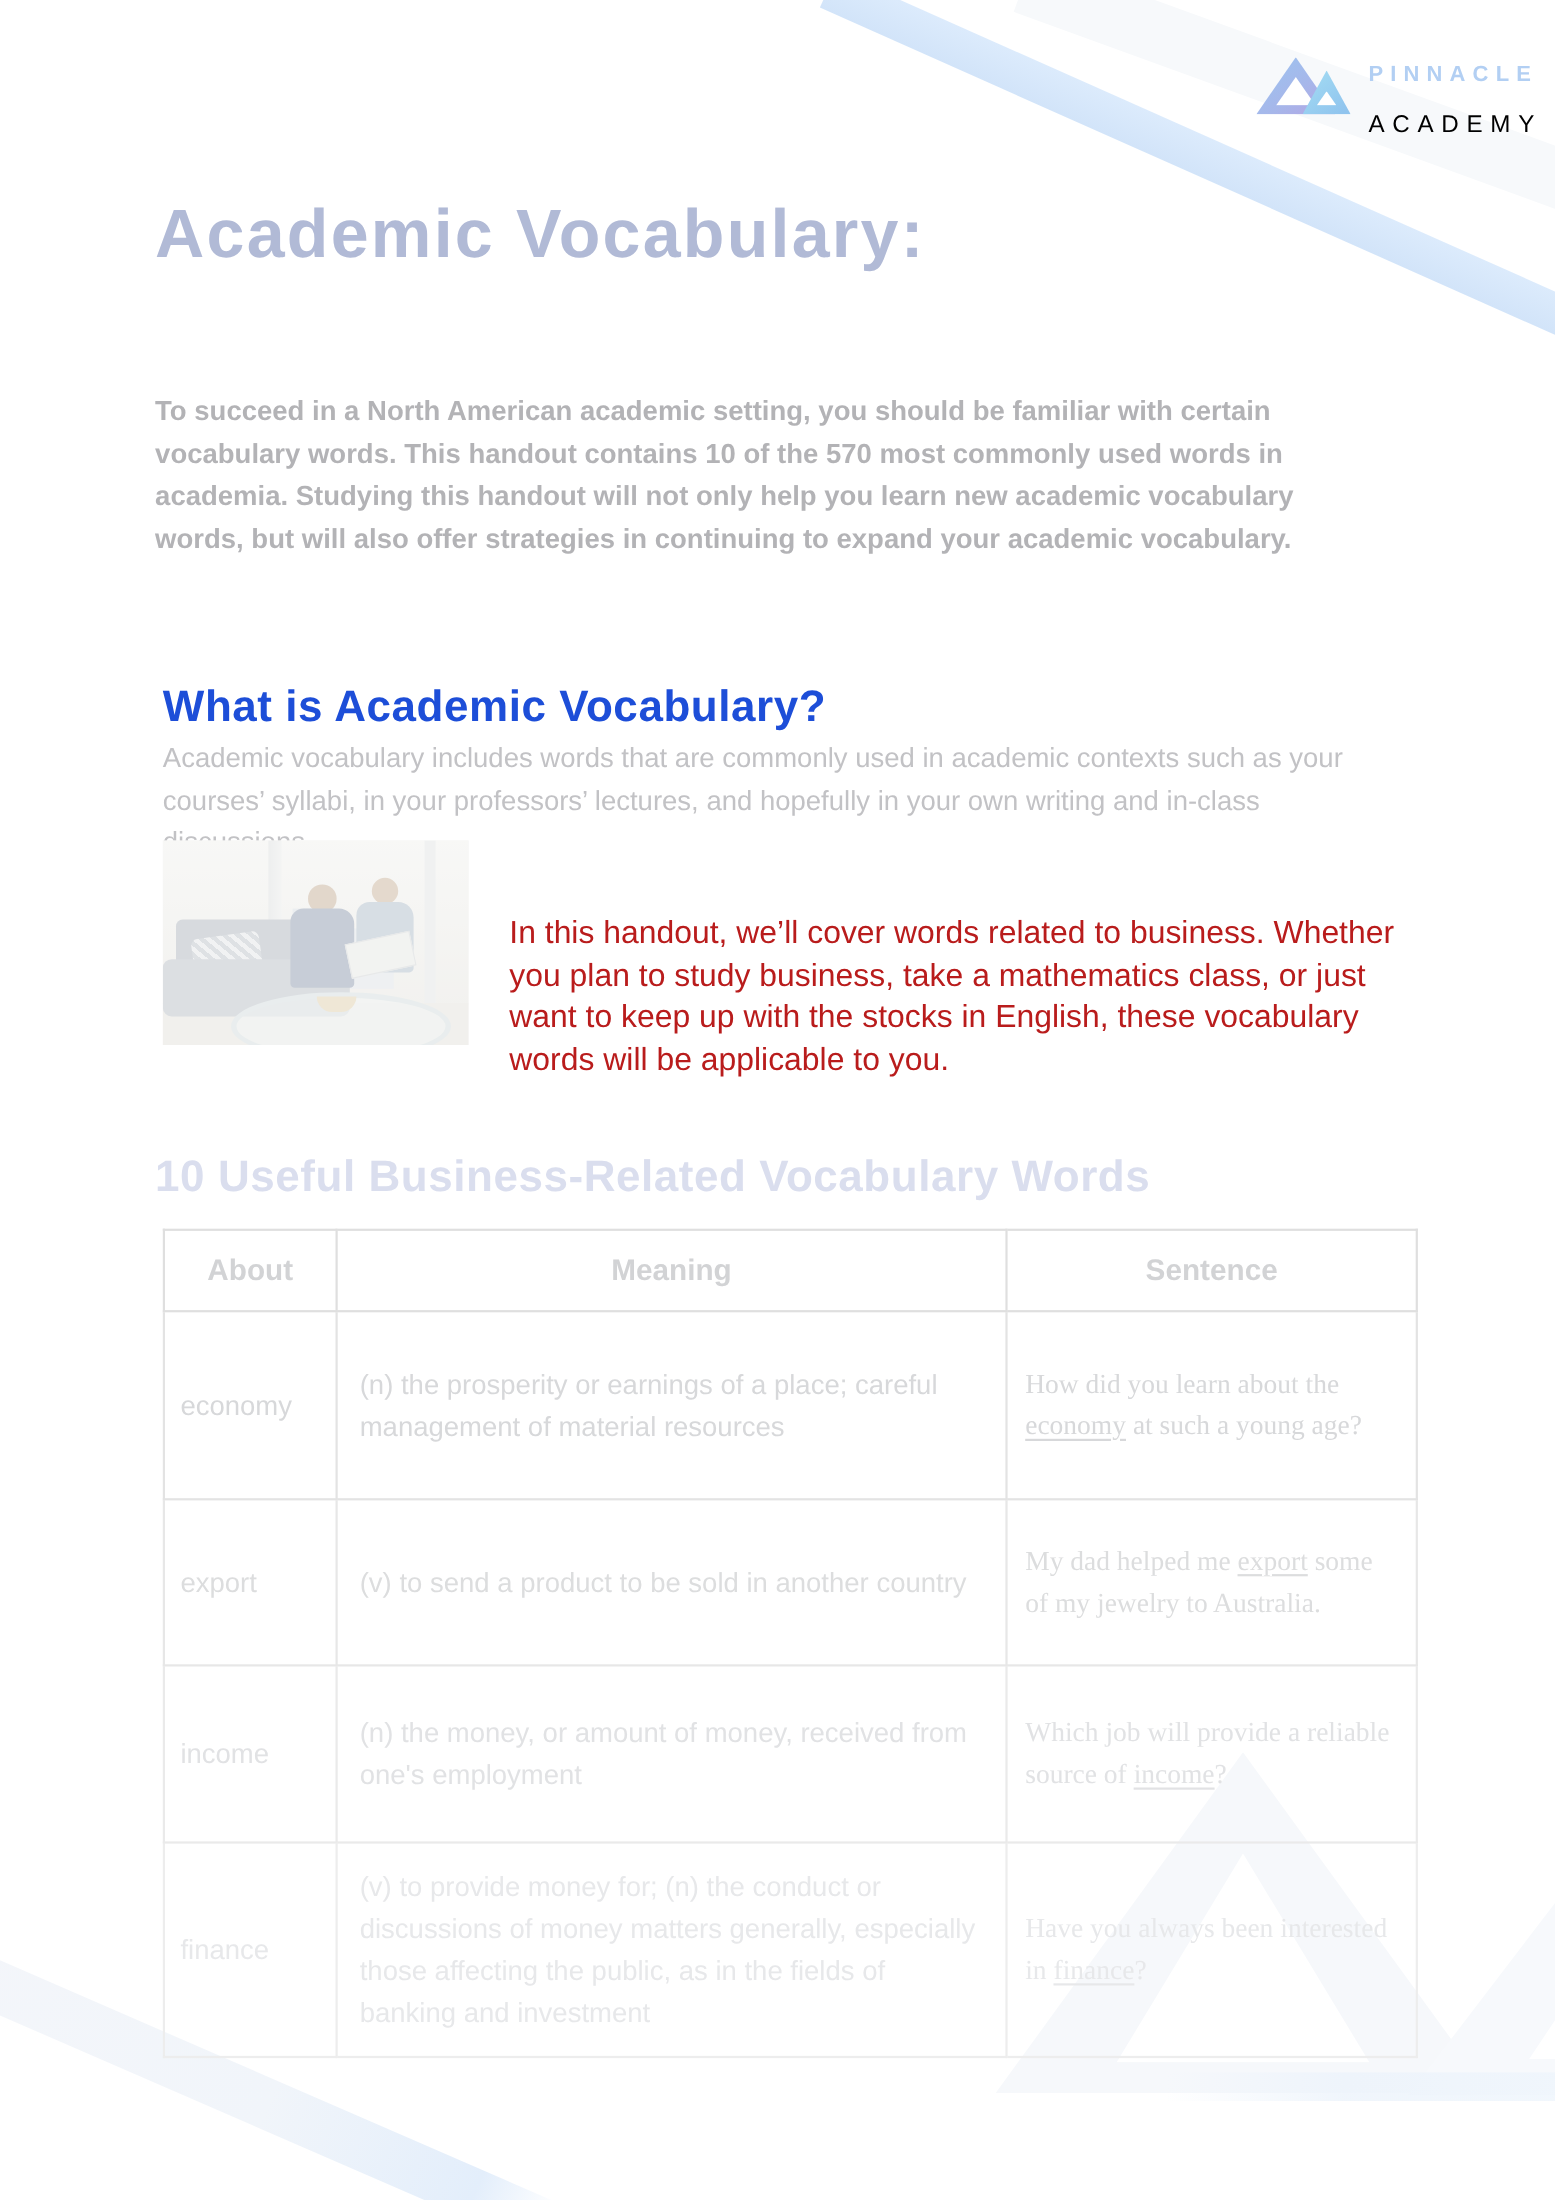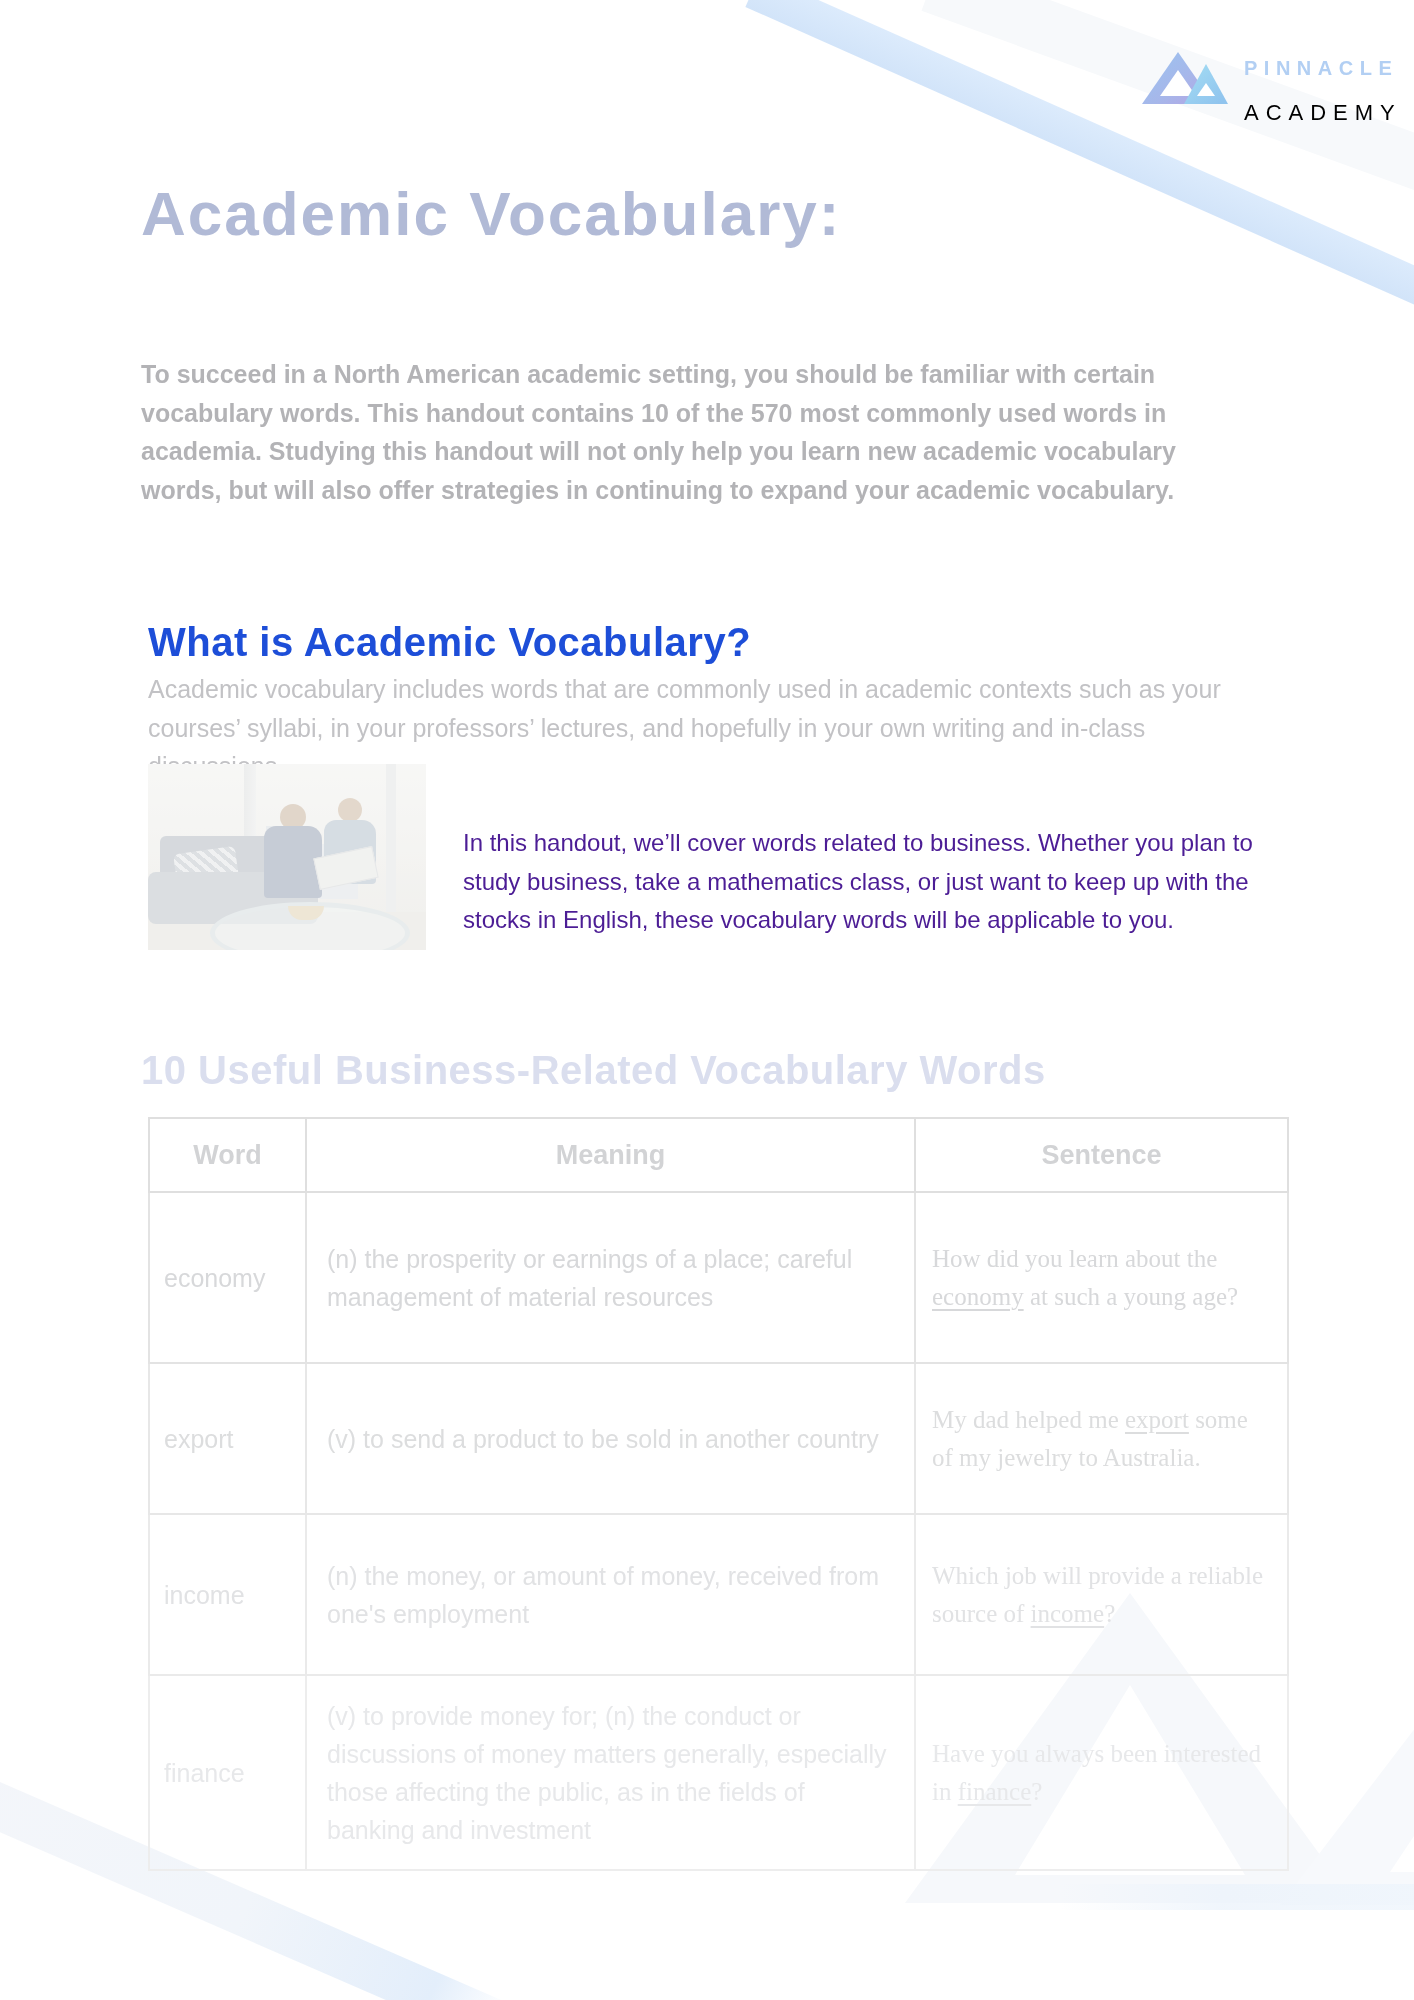--- a/index.html
+++ b/index.html
@@ -77,21 +77,21 @@
     background:repeating-linear-gradient(48deg,#eef0f3 0 4px,#c7cdd5 4px 8px);}
   .ph-man1{left:116px;top:62px;width:58px;height:72px;background:#9aa6bb;border-radius:12px 14px 4px 4px;}
   .ph-head1{left:132px;top:40px;width:26px;height:26px;background:#cfb9a4;border-radius:50%;}
   .ph-man2{left:176px;top:56px;width:52px;height:64px;background:#bac7d5;border-radius:12px 14px 4px 4px;}
   .ph-head2{left:190px;top:34px;width:24px;height:24px;background:#d4bea8;border-radius:50%;}
   .ph-doc{left:168px;top:88px;width:58px;height:30px;background:#f0f1f0;border:1px solid #dadde0;transform:rotate(-12deg);}
   .ph-table{left:62px;top:138px;width:190px;height:52px;border:5px solid #dde6e9;border-radius:50%;
     background:rgba(242,248,249,.55);}
   .ph-bowl{left:140px;top:142px;width:36px;height:14px;background:#e9dab9;border-radius:0 0 14px 14px;}
   .media-text{position:absolute;left:463px;top:800px;width:810px;
-    font-size:24px;line-height:38.5px;color:#4c1d95;}
+    font-size:29px;line-height:38.5px;color:#b91c1c;}
 
   
   .vocab-table-wrap{position:absolute;left:148px;top:1117px;}
   table.vocab{border-collapse:collapse;table-layout:fixed;width:1139px;}
   .vocab col.c-word{width:157px;}
   .vocab col.c-meaning{width:609px;}
   .vocab col.c-sentence{width:373px;}
   .vocab th{border:2px solid #dfdfdf;height:70px;text-align:center;vertical-align:middle;
     font-size:27px;font-weight:700;color:#d2d3d5;background:transparent;}
   .vocab td{border:2px solid #e4e4e4;vertical-align:middle;font-size:25px;line-height:38px;
@@ -164,21 +164,21 @@
 
   <div class="vocab-table-wrap">
     <table class="vocab">
       <colgroup>
           <col class="c-word">
           <col class="c-meaning">
           <col class="c-sentence">
         </colgroup>
       <thead>
         <tr>
-          <th>Word</th>
+          <th>About</th>
           <th>Meaning</th>
           <th>Sentence</th>
         </tr>
       </thead>
       <tbody>
         <tr class="row-1">
           <td class="word-col">economy</td>
           <td>(n) the prosperity or earnings of a place; careful management of material resources</td>
           <td class="sentence-col"><span>How did you learn about the </span><span class="vocab-underline">economy</span><span> at such a young age?</span></td>
         </tr>

